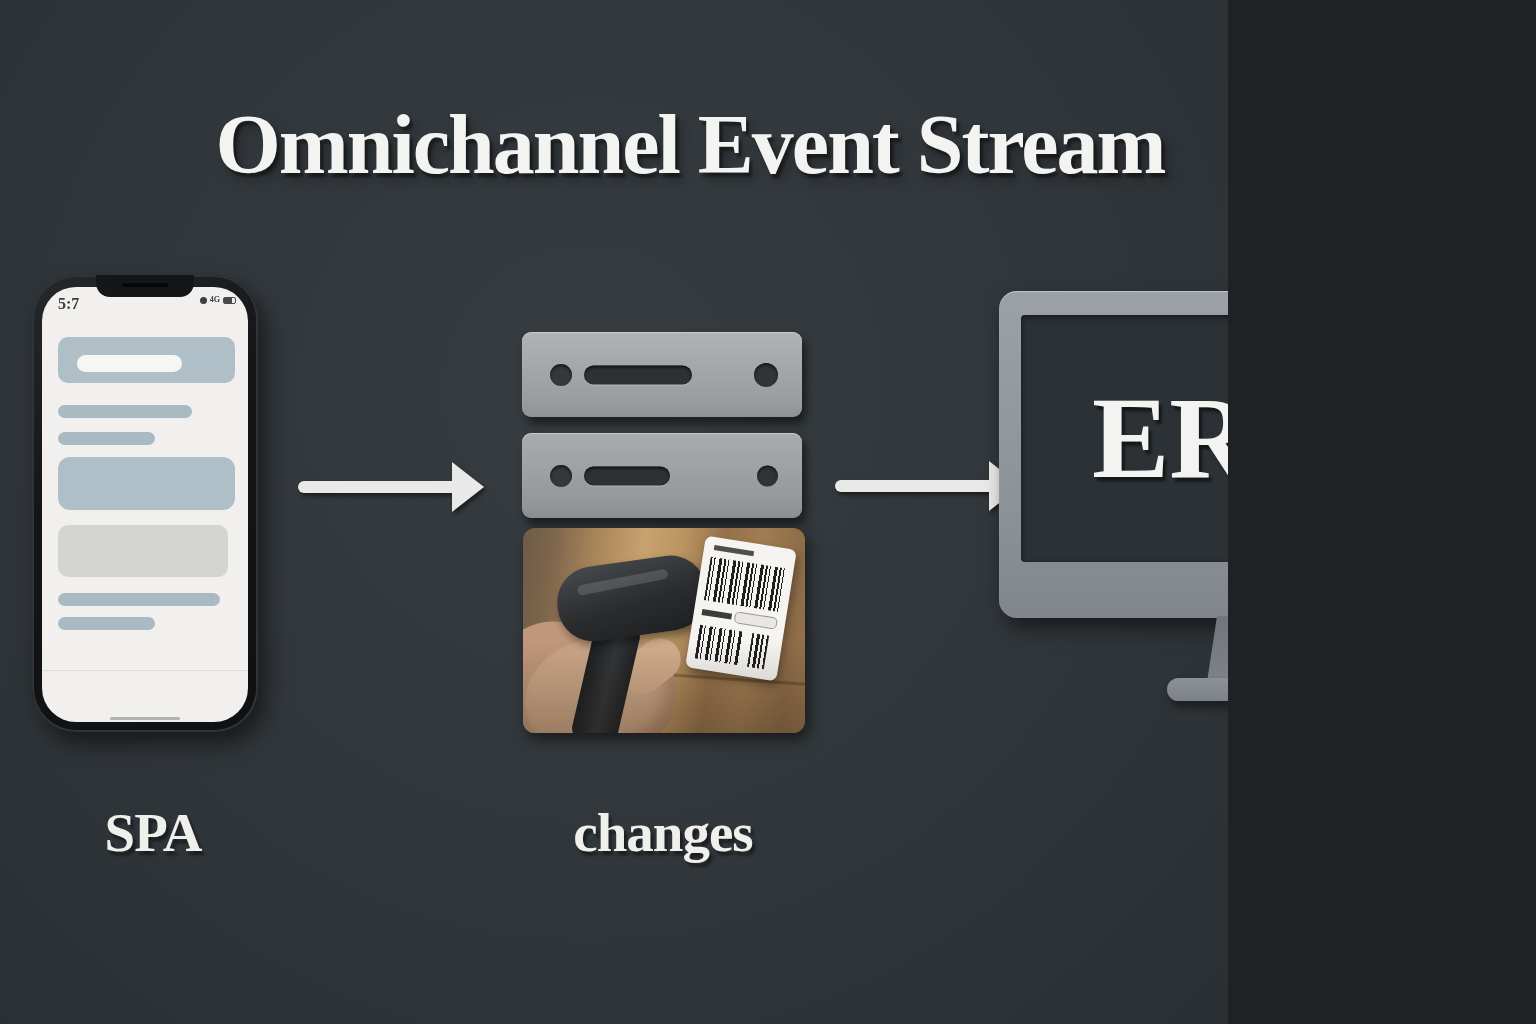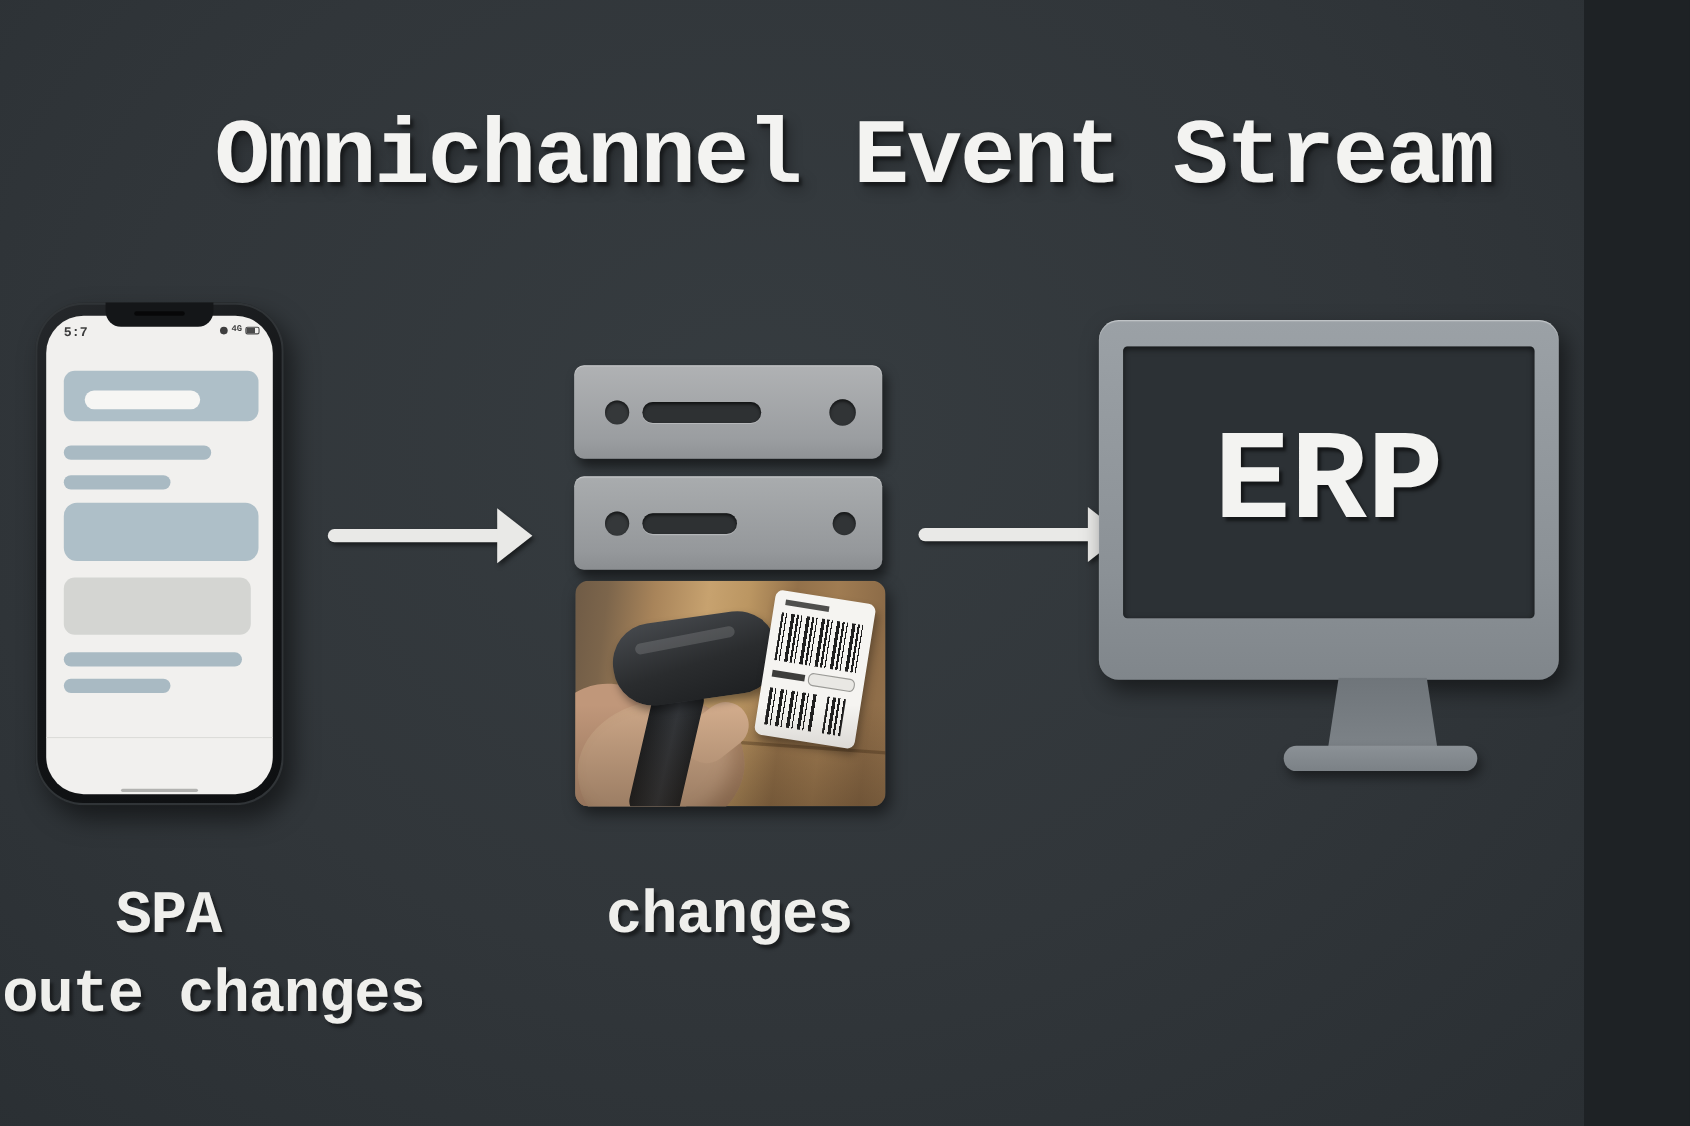--- a/index.html
+++ b/index.html
@@ -1,20 +1,20 @@
 <!DOCTYPE html>
 <html><head>
 <meta charset="utf-8">
 <style>
   html,body{margin:0;padding:0;background:#1e2225;}
   *{box-sizing:border-box;}
   .canvas{
-    position:relative;width:1440px;height:1024px;overflow:hidden;
+    position:relative;width:1228px;height:1024px;overflow:hidden;
     background:radial-gradient(ellipse at 48% 38%, #363c40 0%, #31363a 55%, #2a2f33 100%);
-    font-family:Liberation Mono, monospace;
+    font-family:Liberation Serif, serif;
   }
   
   .title{
     position:absolute;left:195px;top:96px;width:990px;text-align:center;
     font-size:84px;font-weight:700;letter-spacing:-2px;color:#f3f3f1;
     text-shadow:3px 4px 3px rgba(0,0,0,.45), 6px 8px 12px rgba(0,0,0,.25);
     white-space:nowrap;
   }
   .caption{position:absolute;top:790px;text-align:center;color:#efefec;
     font-size:55px;font-weight:700;letter-spacing:-1px;line-height:85px;
@@ -31,21 +31,21 @@
   .phone{position:absolute;left:32px;top:275px;width:226px;height:457px;
     background:linear-gradient(145deg,#26292c 0%,#131517 40%,#0e1012 100%);
     border-radius:44px;box-shadow:8px 12px 22px rgba(0,0,0,.5), inset 0 0 0 2px #303437;}
   .phone-screen{position:absolute;left:10px;right:10px;top:12px;bottom:10px;
     background:#f1f0ee;border-radius:34px;overflow:hidden;}
   .notch{position:absolute;top:0;left:50%;transform:translateX(-50%);
     width:98px;height:22px;background:#141618;border-radius:0 0 14px 14px;}
   .speaker{position:absolute;top:8px;left:50%;transform:translateX(-50%);
     width:46px;height:4px;background:#000;opacity:.65;border-radius:2px;}
   .statusbar{position:absolute;top:6px;left:0;right:0;height:16px;}
-  .sb-time{position:absolute;left:16px;top:2px;font-size:12px;font-weight:700;color:#3c3c3c;}
+  .sb-time{position:absolute;left:16px;top:2px;font-size:16px;font-weight:700;color:#3c3c3c;}
   .sb-right{position:absolute;right:12px;top:2px;display:flex;align-items:flex-end;gap:3px;}
   .sig{width:7px;height:7px;border-radius:50%;background:#3e3e3e;}
   .net{font-size:8px;font-weight:700;color:#3e3e3e;}
   .batt{width:13px;height:7px;border:1px solid #4a4a4a;border-radius:2px;background:linear-gradient(90deg,#4a4a4a 70%,transparent 70%);}
   .blk{position:absolute;left:16px;background:#aebfc8;}
   .hero{top:50px;width:177px;height:46px;border-radius:10px;}
   .hero-pill{position:absolute;left:19px;top:18px;width:105px;height:17px;border-radius:9px;background:#f6f6f4;}
   .tl1{top:118px;width:134px;height:13px;border-radius:7px;background:#a9bac3;}
   .tl2{top:145px;width:97px;height:13px;border-radius:7px;background:#a9bac3;}
   .card1{top:170px;width:177px;height:53px;border-radius:12px;}
@@ -206,20 +206,19 @@
         <div class="erp">ERP</div>
       </div>
     </div>
     <div class="stand"></div>
     <div class="base"></div>
   </div>
 
   <div class="caption caption-left">
     <div>SPA</div>
   </div>
-  <div class="caption-left-line2">oute changes</div>
 
   <div class="caption caption-mid">
     <div>changes</div>
   </div>
 
 
 </div>
 
 </body></html>

